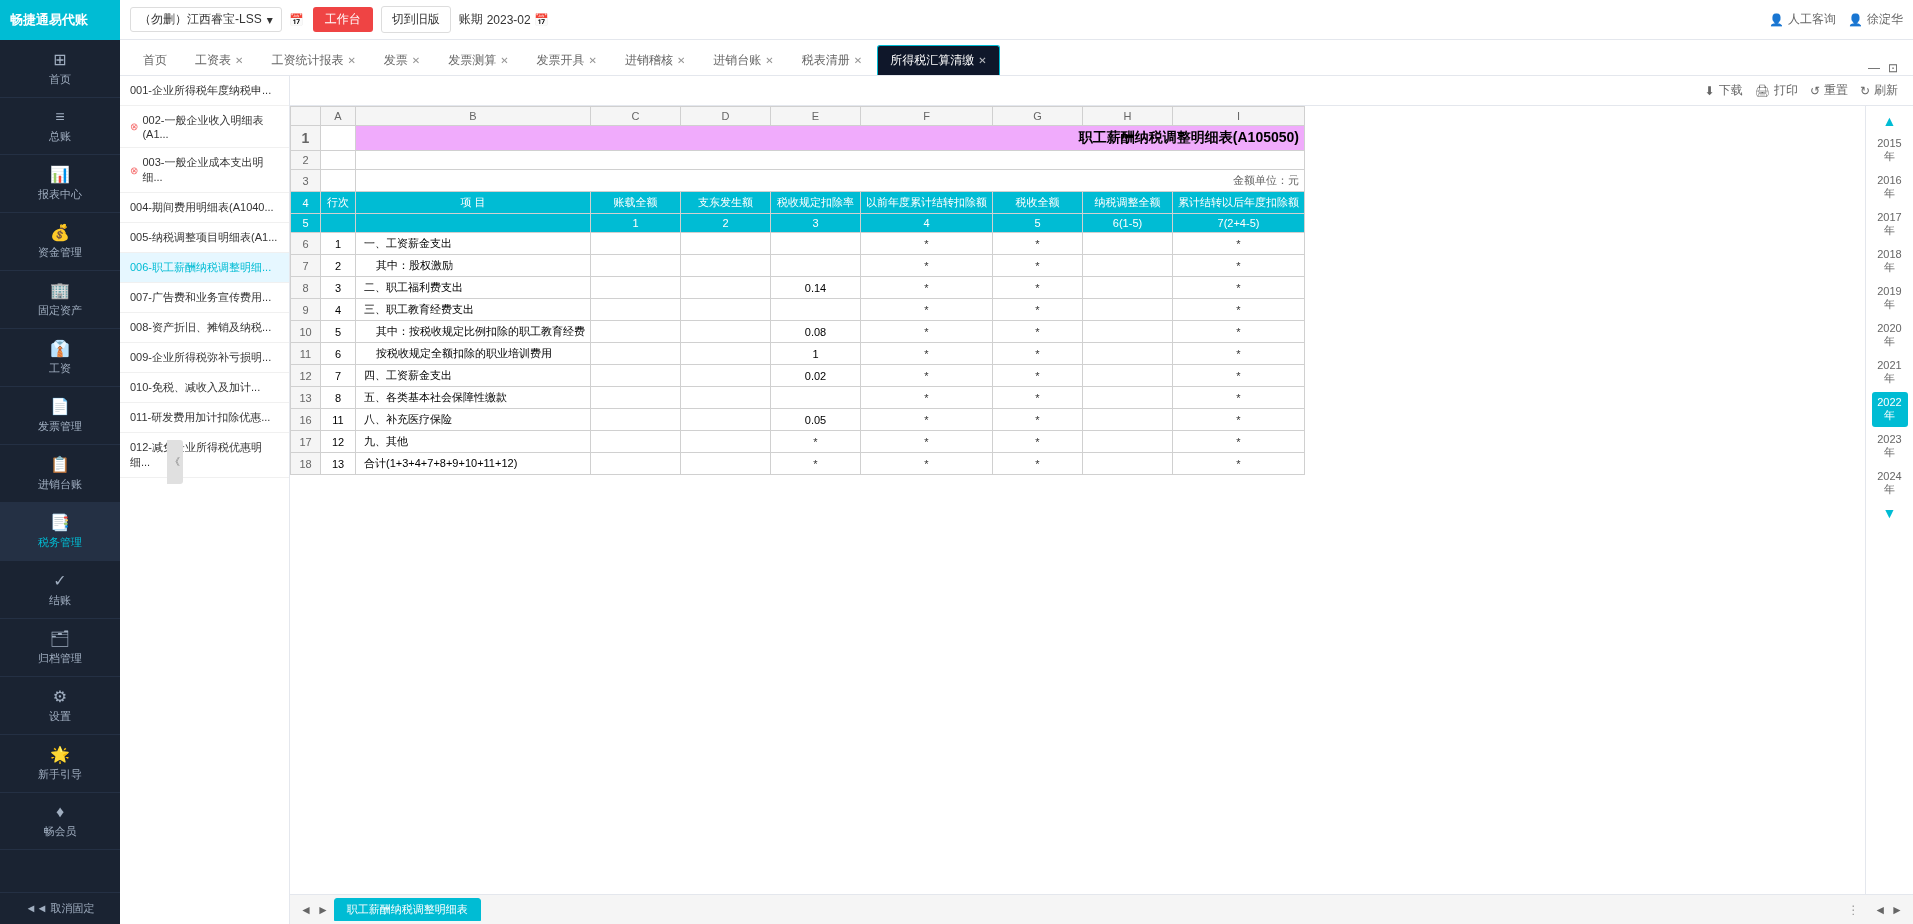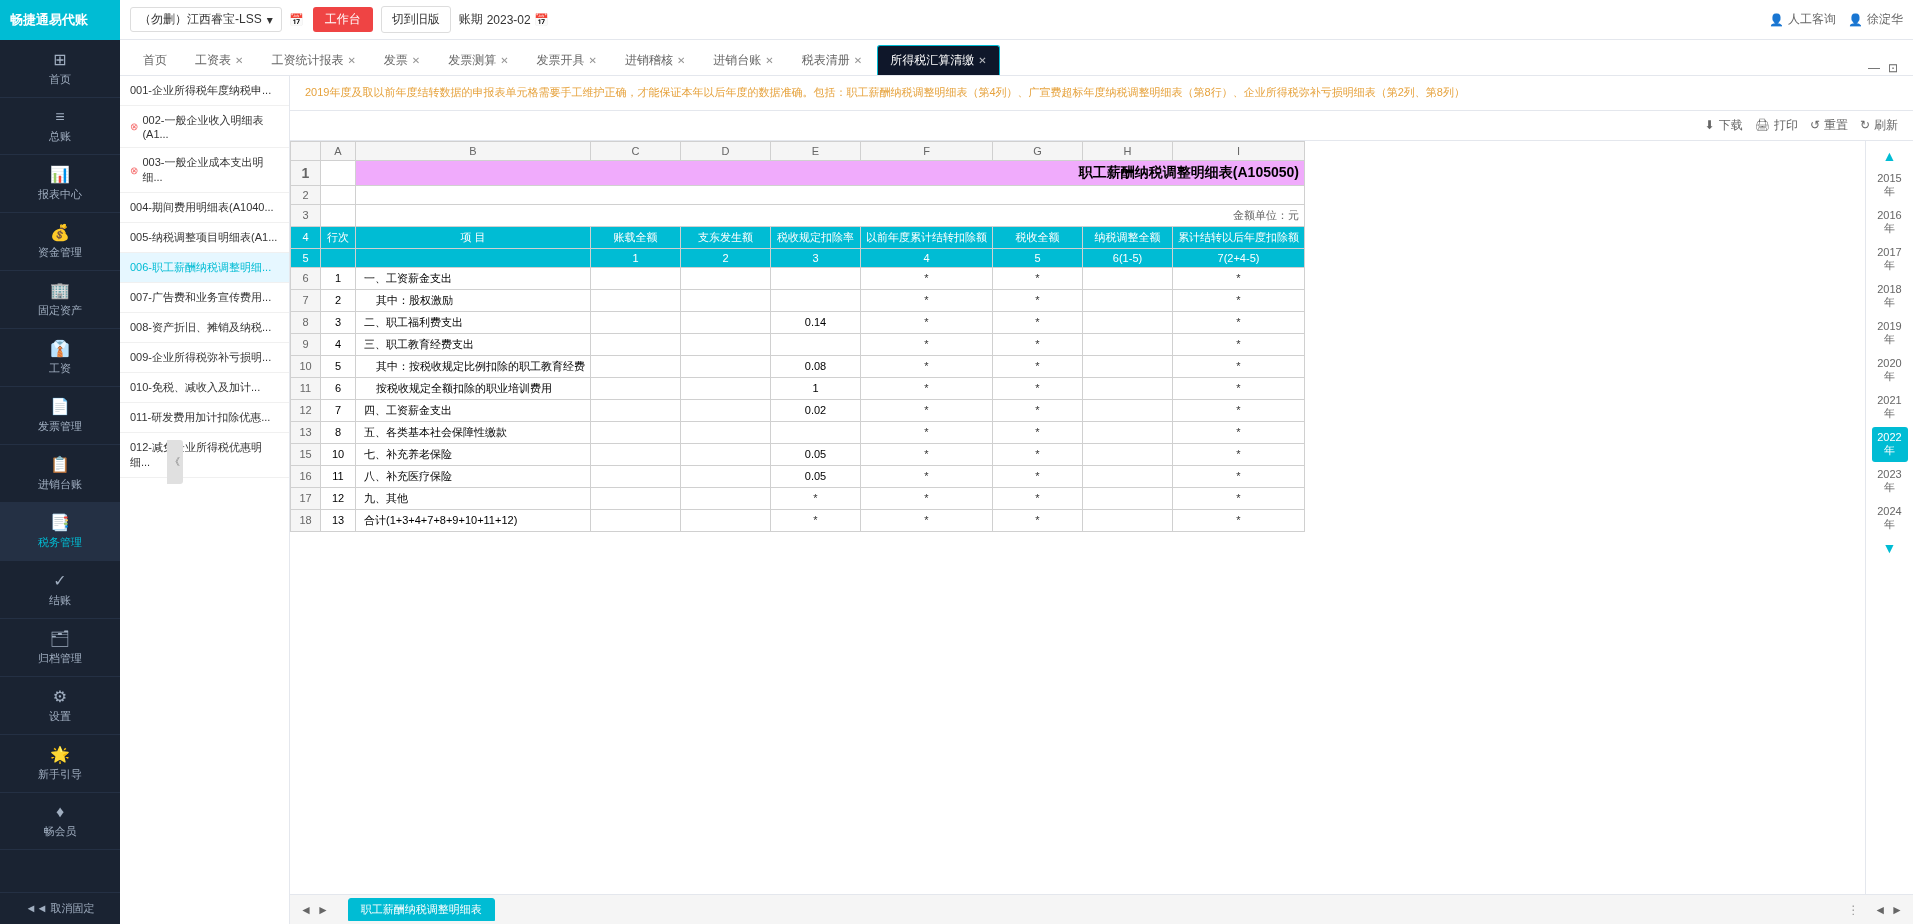--- a/index.html
+++ b/index.html
@@ -286,21 +286,20 @@
       gap: 5px;
     }
     .sheet-tab {
       padding: 3px 12px;
       background: #fff;
       border: 1px solid #ddd;
       border-radius: 3px 3px 0 0;
       font-size: 11px;
       cursor: pointer;
       color: #333;
-      margin-left: 14px;
     }
     .sheet-tab.active { background: #00bcd4; color: white; border-color: #00bcd4; }
     .sheet-dots { margin-left: auto; color: #999; cursor: pointer; }
 
     
     .collapse-btn {
       position: absolute;
       left: 167px;
       top: 50%;
       transform: translateY(-50%);
@@ -492,23 +491,20 @@
       </div>
       <div class="list-panel-item">
         <span>012-减免企业所得税优惠明细...</span>
       </div>
     </div>
 
     <div class="collapse-btn">《</div>
 
     <div class="right-content">
 
-      <div class="warning-bar">
-        <span>2019年度及取以前年度结转数据的申报表单元格需要手工维护正确，才能保证本年以后年度的数据准确。包括：职工薪酬纳税调整明细表（第4列）、广宣费超标年度纳税调整明细表（第8行）、企业所得税弥补亏损明细表（第2列、第8列）</span>
-      </div>
 
       <div class="toolbar">
         <div class="toolbar-btn">
           <span>⬇</span>
           <span>下载</span>
         </div>
         <div class="toolbar-btn">
           <span>🖨</span>
           <span>打印</span>
         </div>
@@ -674,32 +670,20 @@
               <td class="item-col">五、各类基本社会保障性缴款</td>
               <td></td>
               <td></td>
               <td></td>
               <td class="asterisk">*</td>
               <td class="asterisk">*</td>
               <td></td>
               <td class="asterisk">*</td>
             </tr>
             <tr>
-              <td class="row-num">15</td>
-              <td>10</td>
-              <td class="item-col">七、补充养老保险</td>
-              <td></td>
-              <td></td>
-              <td>0.05</td>
-              <td class="asterisk">*</td>
-              <td class="asterisk">*</td>
-              <td></td>
-              <td class="asterisk">*</td>
-            </tr>
-            <tr>
               <td class="row-num">16</td>
               <td>11</td>
               <td class="item-col">八、补充医疗保险</td>
               <td></td>
               <td></td>
               <td>0.05</td>
               <td class="asterisk">*</td>
               <td class="asterisk">*</td>
               <td></td>
               <td class="asterisk">*</td>

